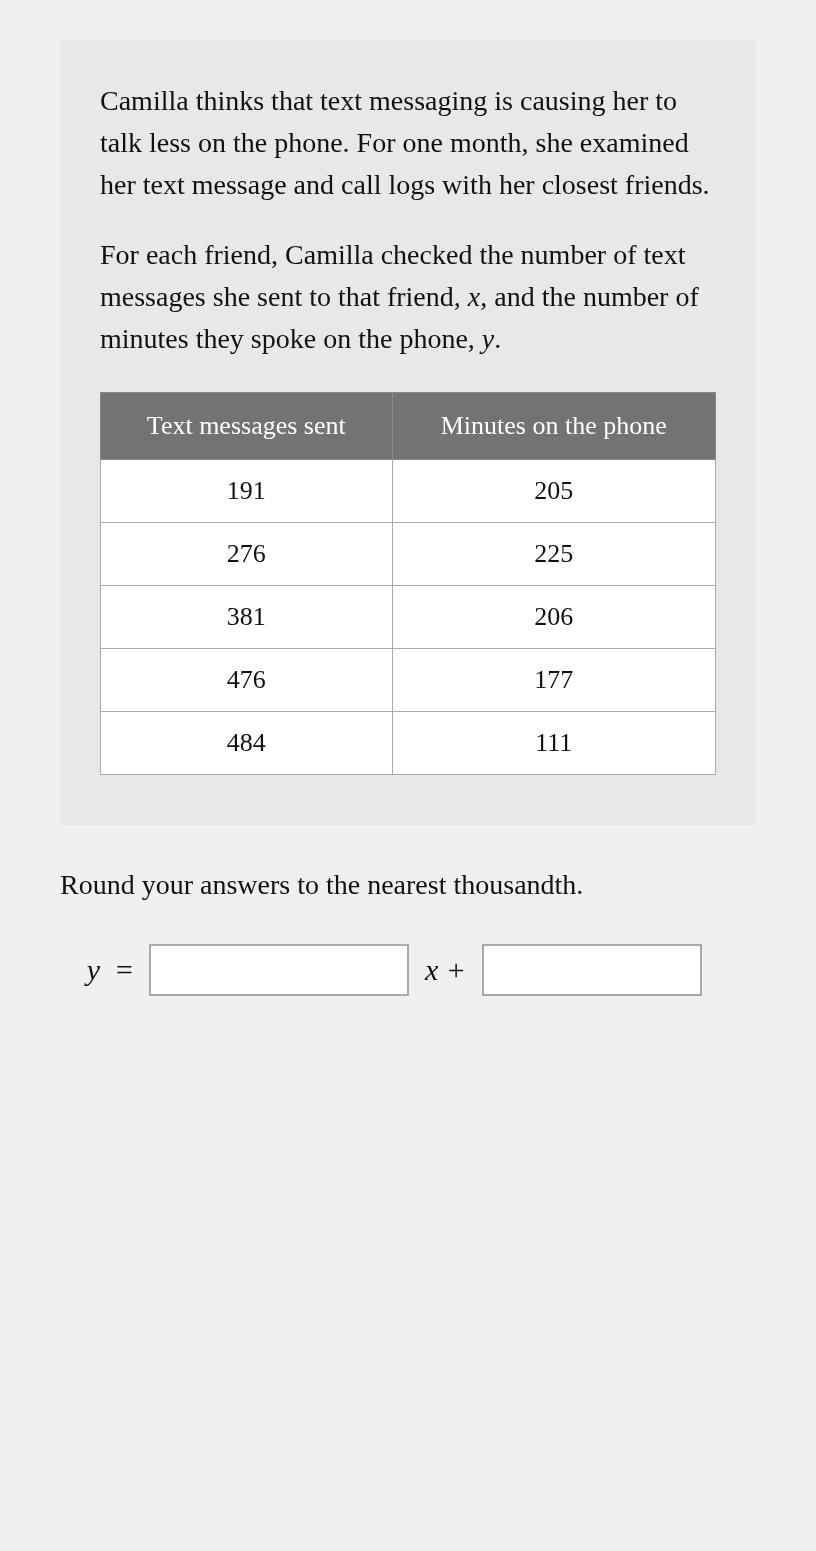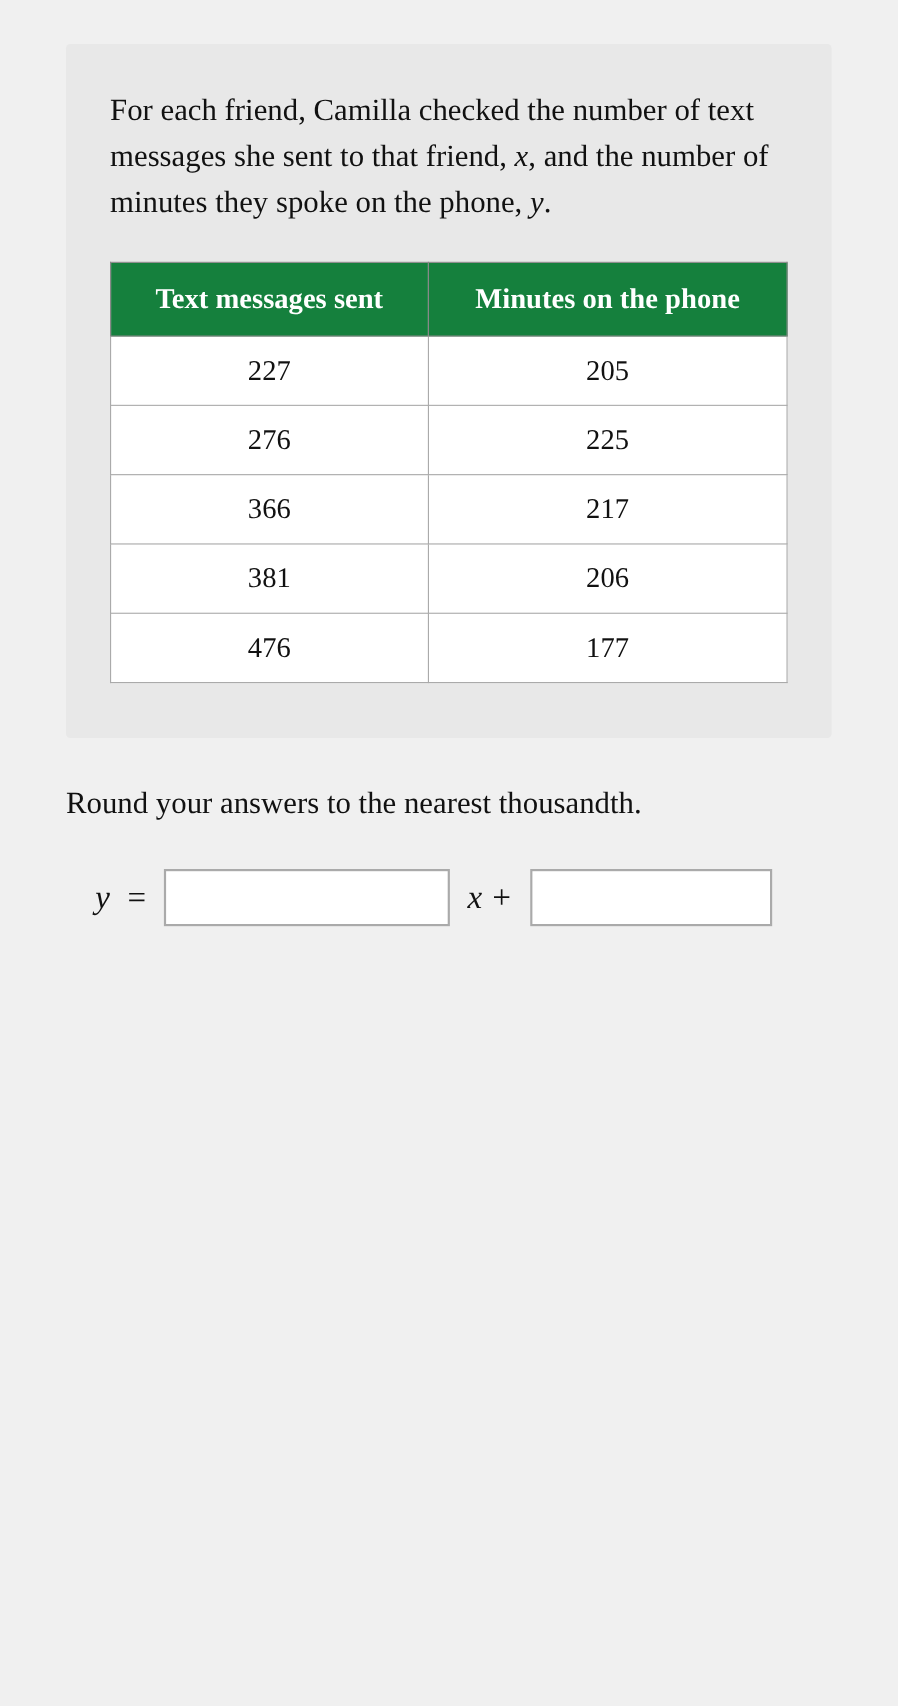--- a/index.html
+++ b/index.html
@@ -41,26 +41,26 @@
       margin-bottom: 0;
     }
 
     .data-table {
       border-collapse: collapse;
       width: 100%;
       margin-top: 10px;
     }
 
     .data-table th {
-      background-color: #15803d;
+      background-color: #737373;
       color: white;
       padding: 18px 24px;
       text-align: center;
       font-size: 26px;
-      font-weight: bold;
+      font-weight: normal;
       border: 1px solid #888;
       font-family: Georgia, serif;
     }
 
     .data-table td {
       padding: 16px 24px;
       text-align: center;
       font-size: 26px;
       border: 1px solid #aaa;
       background-color: #fff;
@@ -125,50 +125,51 @@
     }
     .italic-y {
       font-style: italic;
     }
   </style>
 </head>
 <body>
 
 <div class="content-card">
   <div class="problem-text">
+    <p>Camilla thinks that text messaging is causing her to talk less on the phone. For one month, she examined her text message and call logs with her closest friends.</p>
     <p>For each friend, Camilla checked the number of text messages she sent to that friend, <span class="italic-x">x</span>, and the number of minutes they spoke on the phone, <span class="italic-y">y</span>.</p>
   </div>
 
   <table class="data-table">
     <thead>
       <tr>
         <th>Text messages sent</th>
         <th>Minutes on the phone</th>
       </tr>
     </thead>
     <tbody id="table-body">
     <tr>
-          <td>227</td>
+          <td>191</td>
           <td>205</td>
         </tr>
         <tr>
           <td>276</td>
           <td>225</td>
-        </tr>
-        <tr>
-          <td>366</td>
-          <td>217</td>
         </tr>
         <tr>
           <td>381</td>
           <td>206</td>
         </tr>
         <tr>
           <td>476</td>
           <td>177</td>
+        </tr>
+        <tr>
+          <td>484</td>
+          <td>111</td>
         </tr>
       </tbody>
   </table>
 </div>
 
 <div class="bottom-section">
   <div class="round-note">Round your answers to the nearest thousandth.</div>
 
   <div class="equation-row">
     <span class="eq-label"><em>y</em></span>

